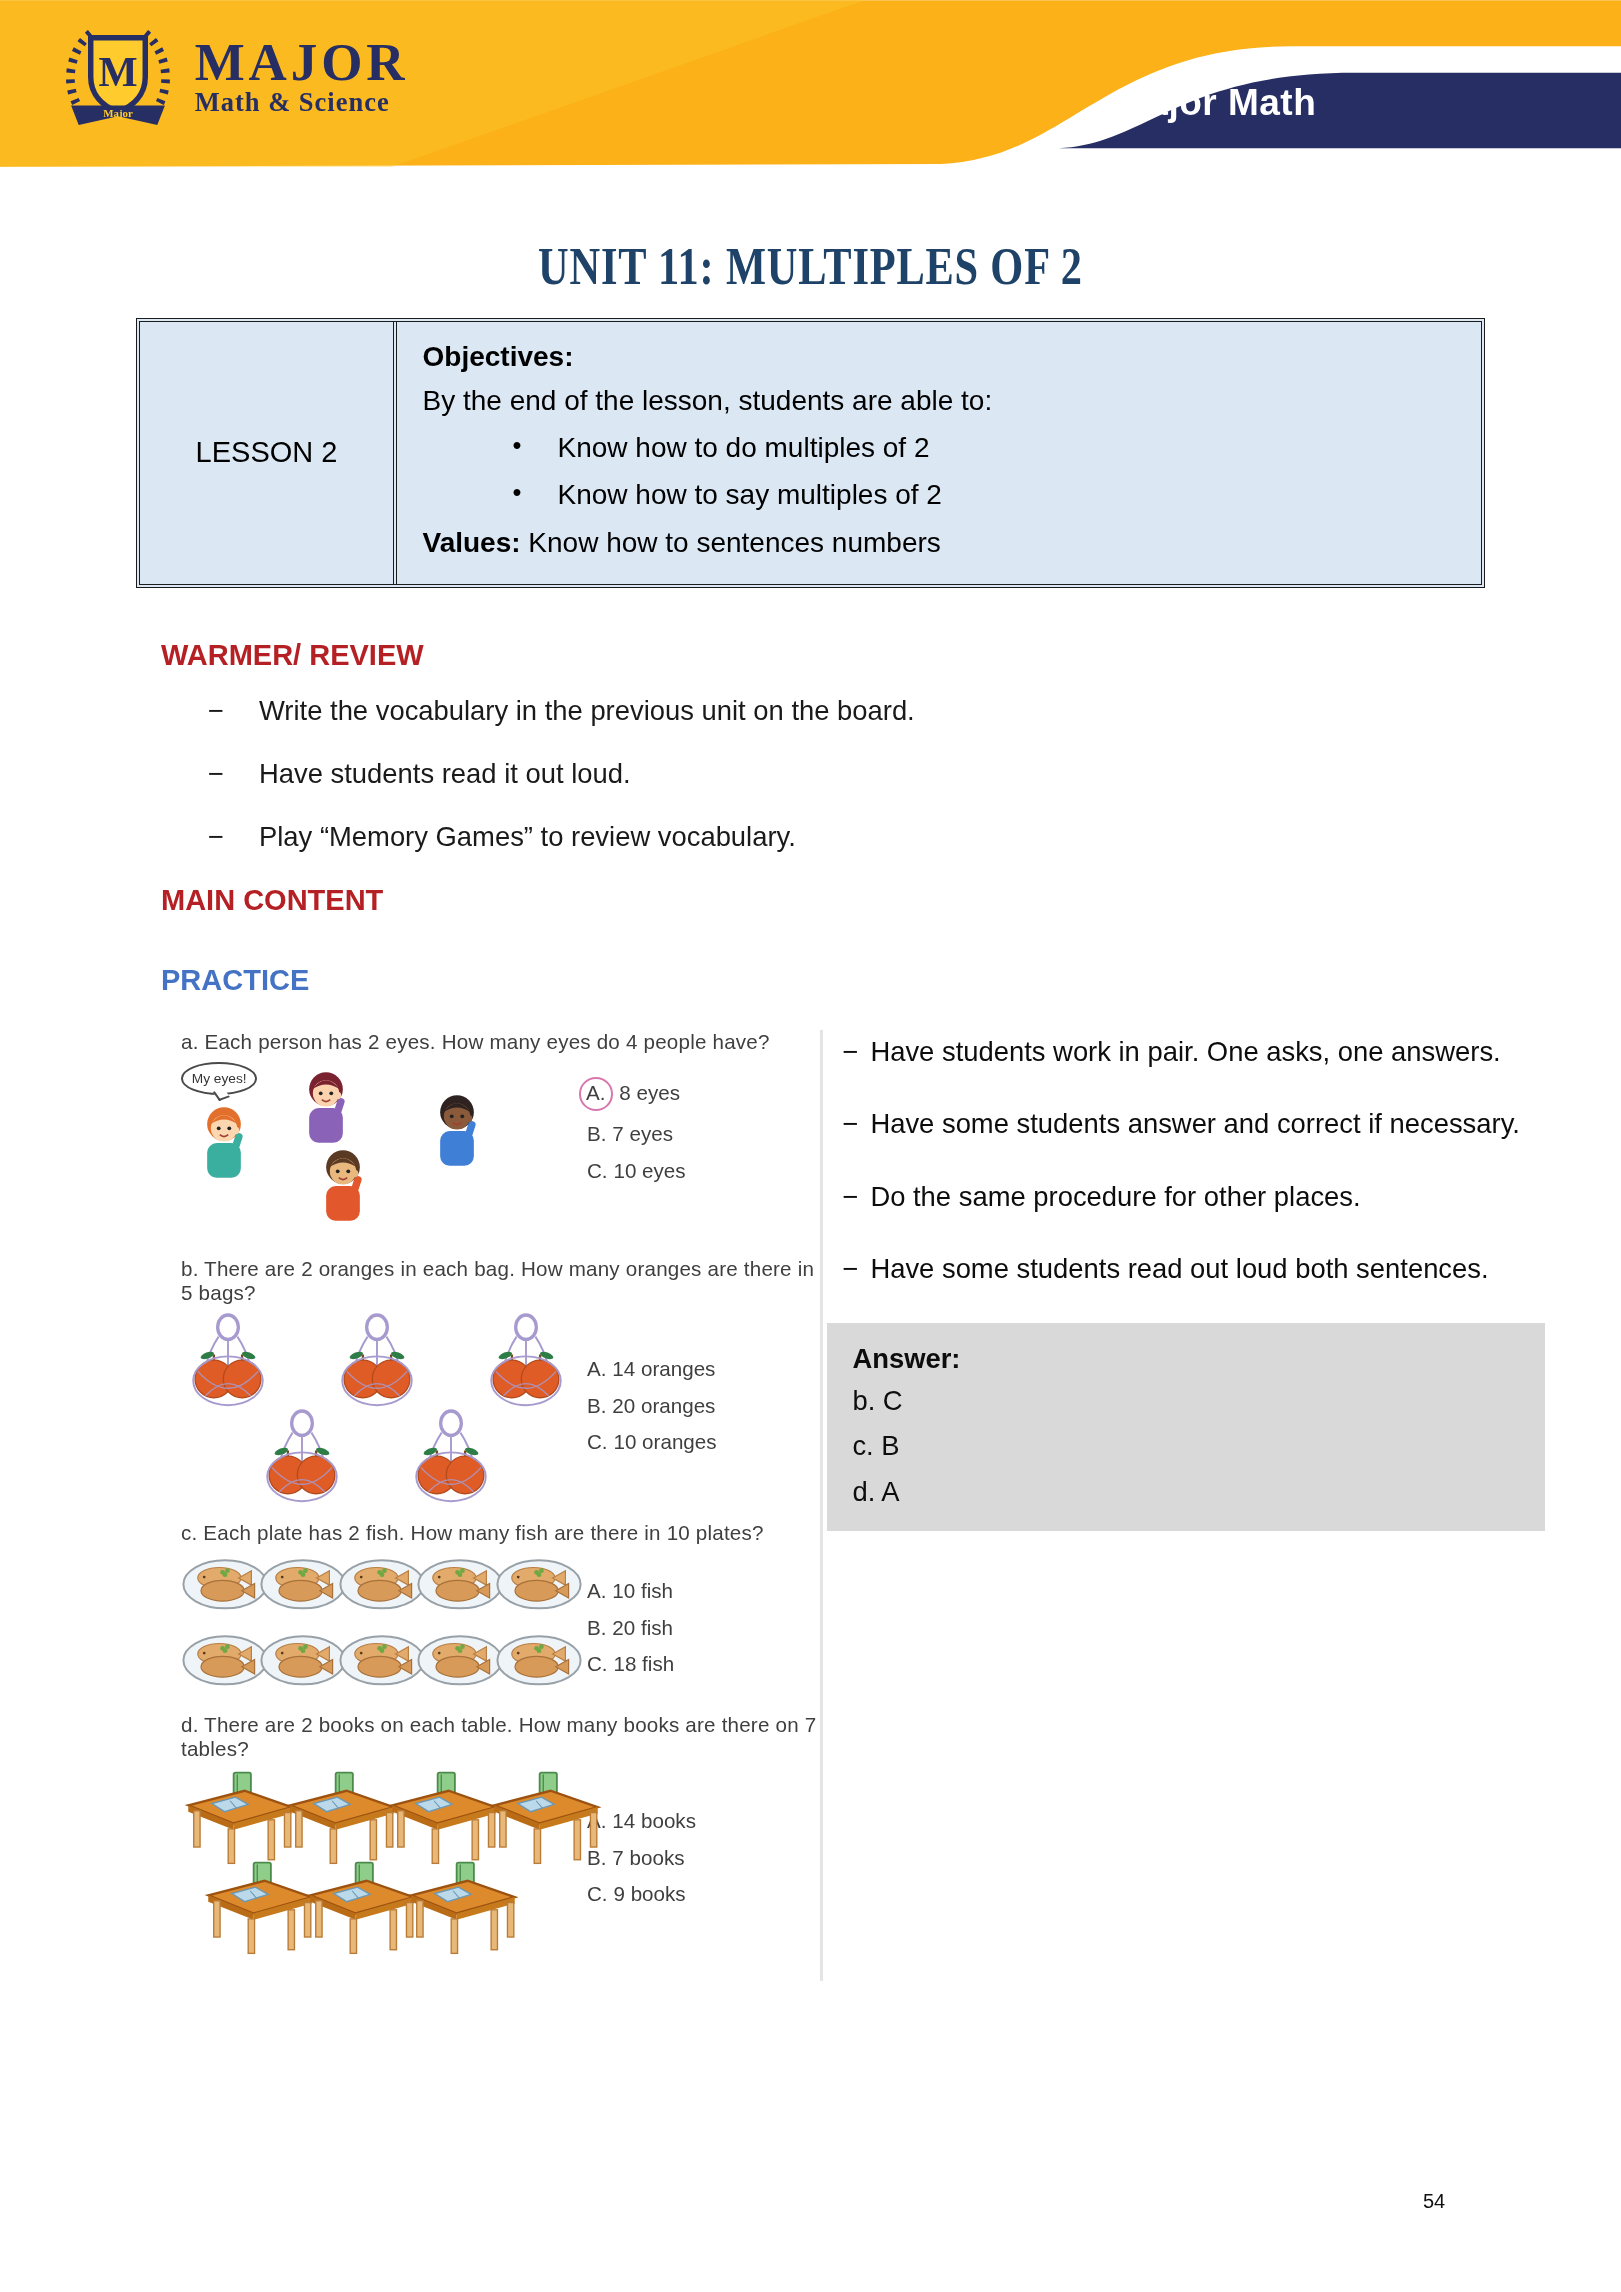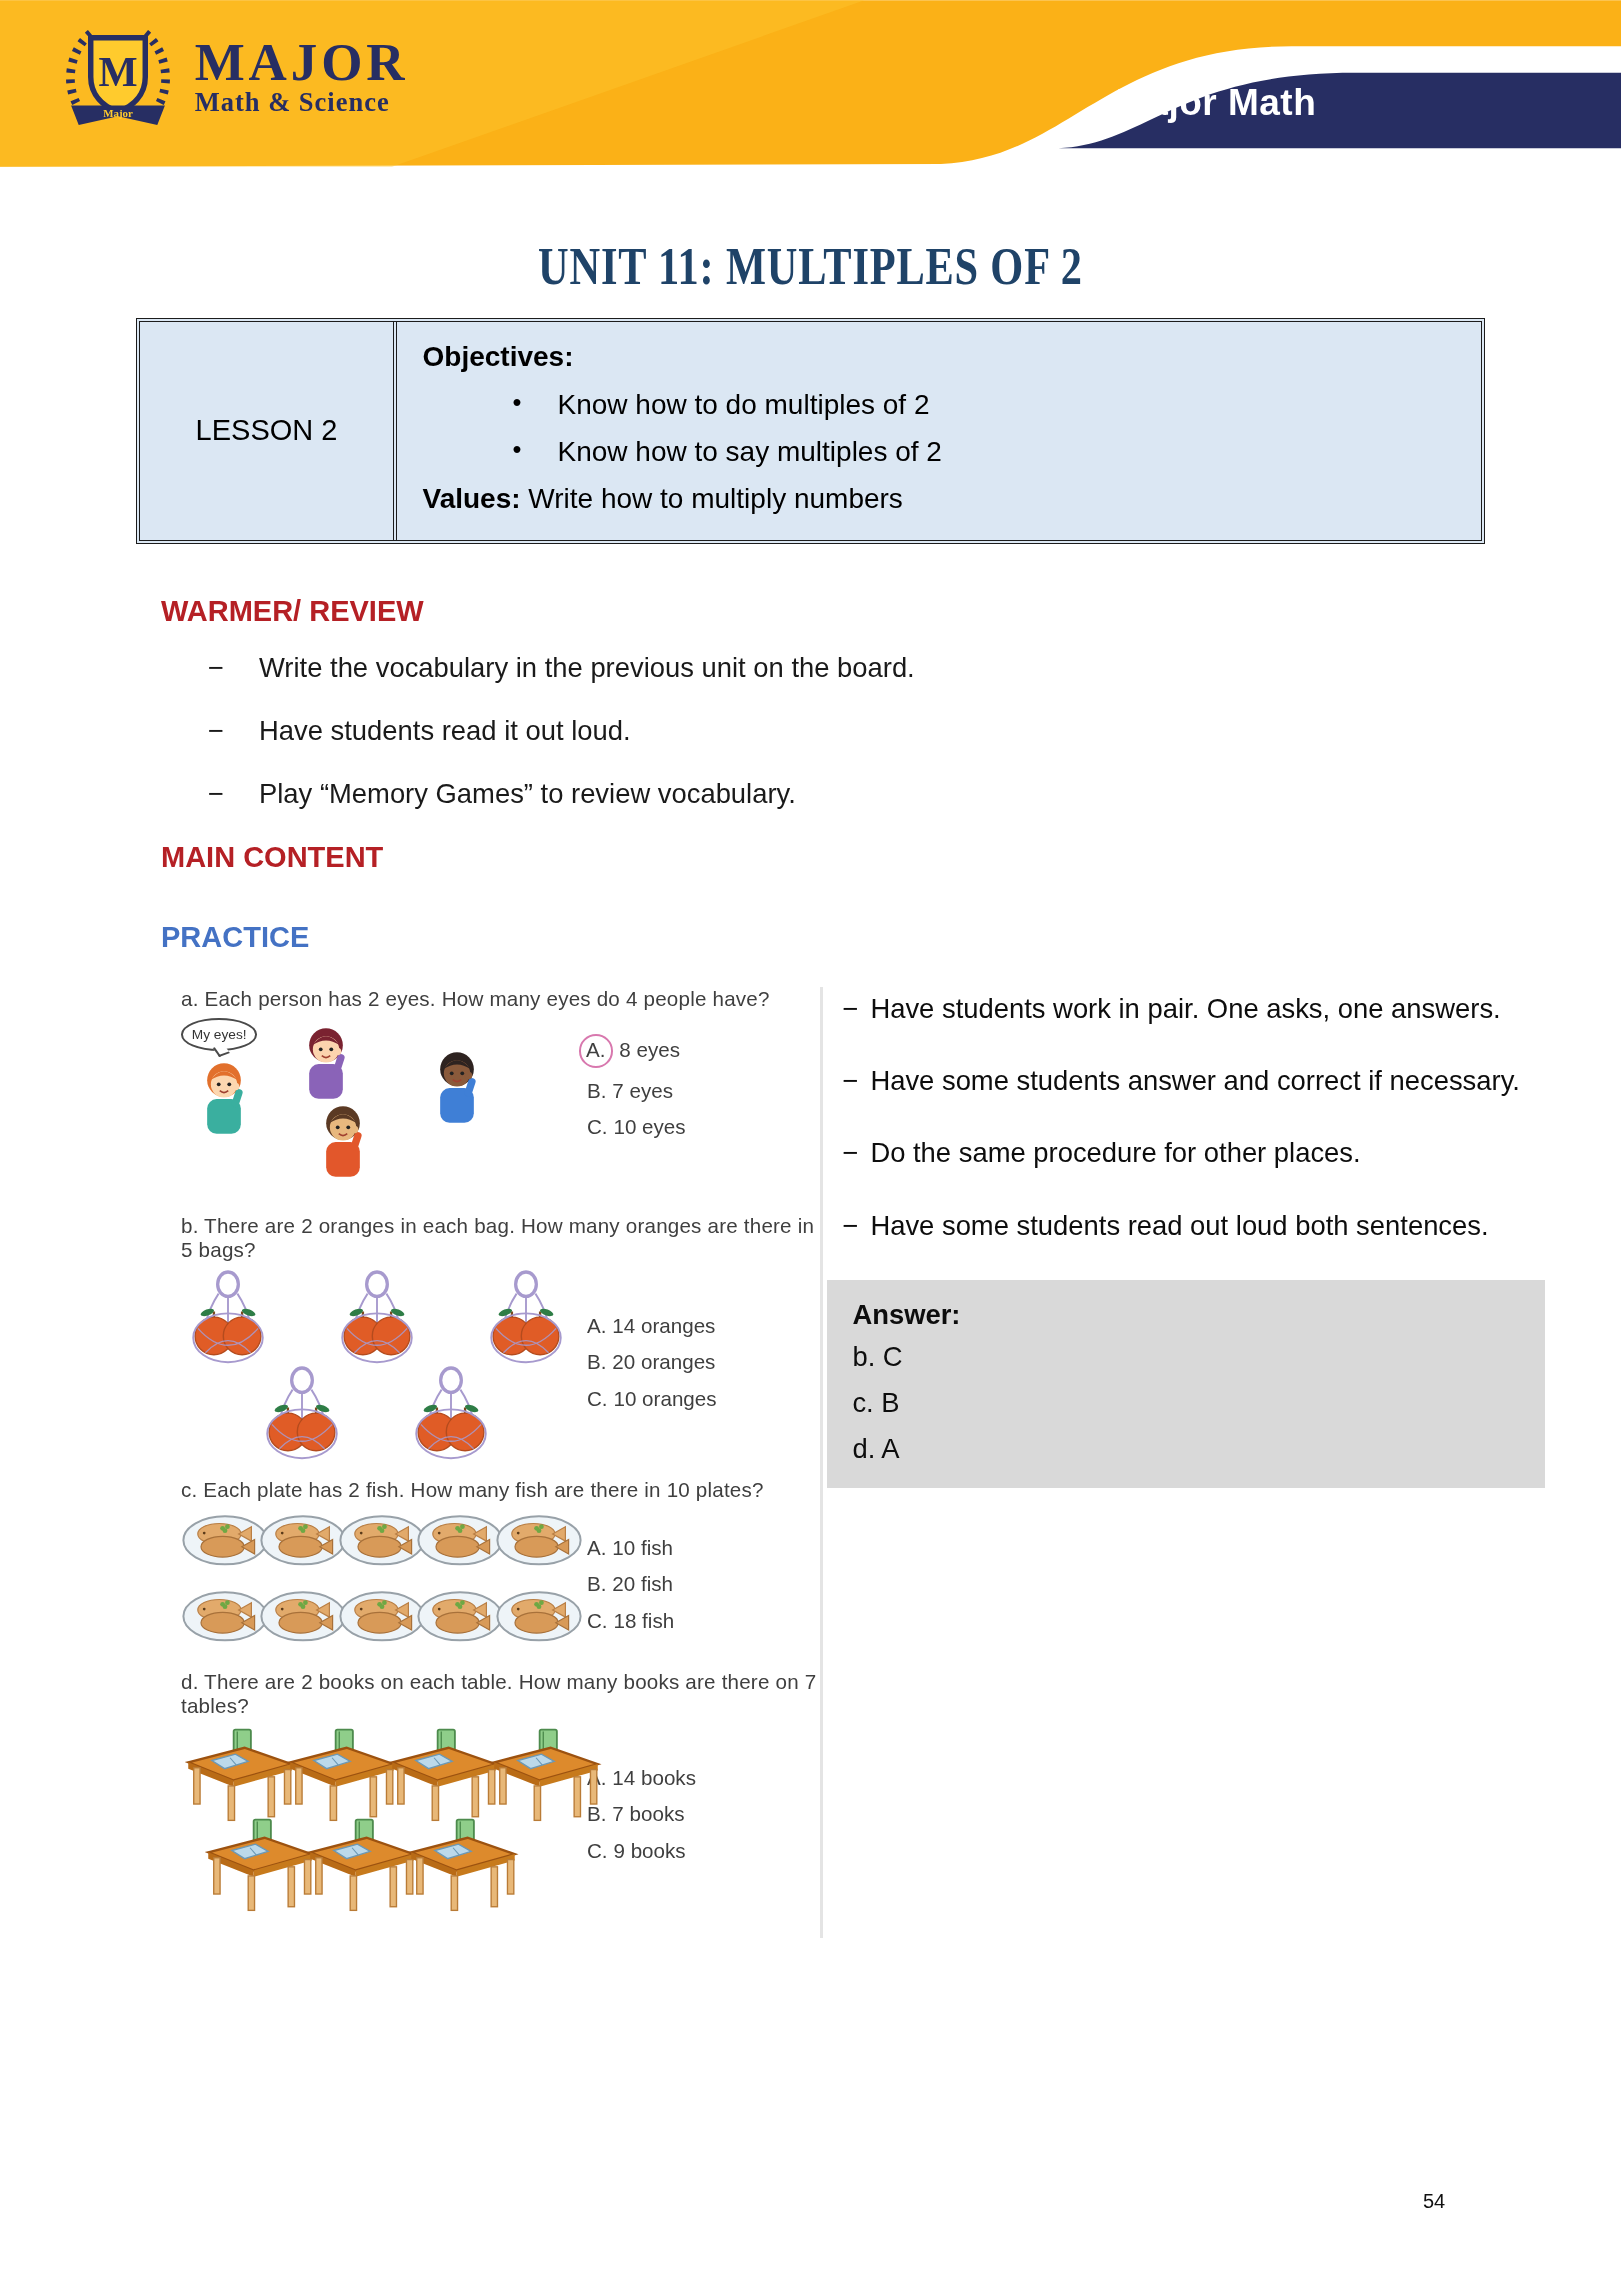--- a/index.html
+++ b/index.html
@@ -113,32 +113,33 @@
   <div style="height:169px;"></div>
 
   <div class="title"><span>UNIT 11: MULTIPLES OF 2</span></div>
 
   <div class="lesson-table">
     <div class="cell-left">
       <div class="lesson-label">LESSON 2</div>
     </div>
     <div class="cell-right">
       <p class="obj-label">Objectives:</p>
+      <p class="obj-intro">By the end of the lesson, students are able to:</p>
       <div class="tbullet">
         <span class="dot">•</span>
         <span>Know how to do multiples of 2</span>
       </div>
       <div class="tbullet">
         <span class="dot">•</span>
         <span>Know how to say multiples of 2</span>
       </div>
       <p class="values-line">
         <b>Values:</b>
         <span> </span>
-        <span>Write how to multiply numbers</span>
+        <span>Know how to sentences numbers</span>
       </p>
     </div>
   </div>
 
   <div class="section">
     <h3 class="red warmer-head">WARMER/ REVIEW</h3>
     <div class="dash-list">
       <div class="dash-item">
         <span class="dash">−</span>
         <span>Write the vocabulary in the previous unit on the board.</span>

